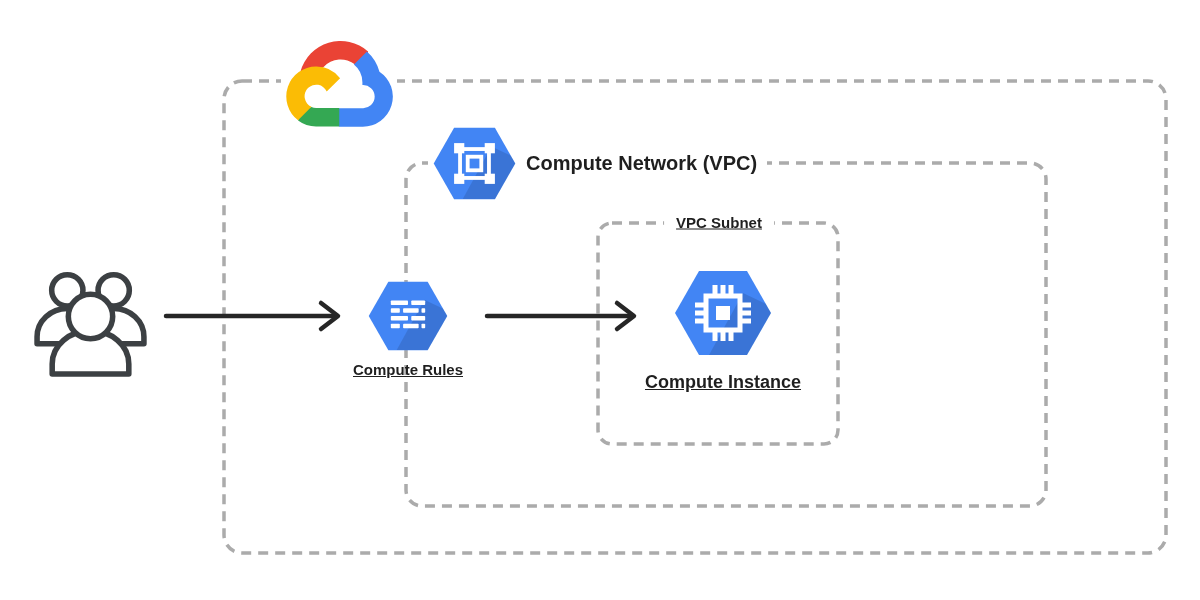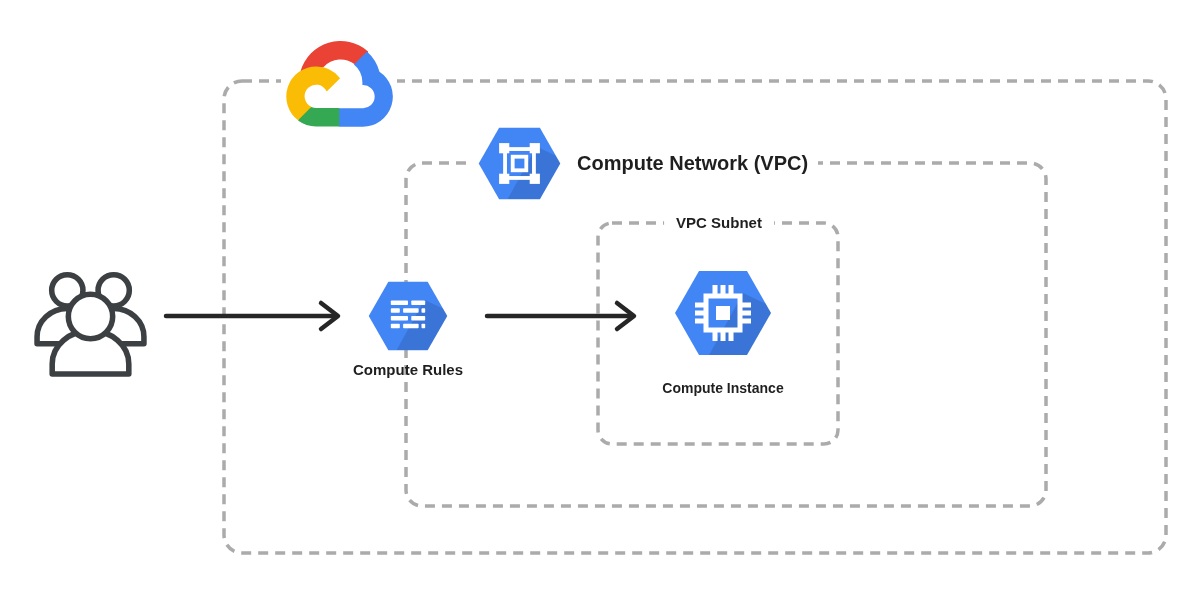--- a/index.html
+++ b/index.html
@@ -3,22 +3,22 @@
 <meta charset="utf-8">
 <style>
   html,body{margin:0;padding:0;background:#fff;}
   #canvas{position:relative;width:1200px;height:600px;background:#fff;overflow:hidden;
           font-family:"Liberation Sans",sans-serif;}
   #layer{position:absolute;left:0;top:0;width:1200px;height:600px;}
   .abs{position:absolute;}
   .masked{background:#fff;}
   .label{color:#1F1F1F;font-weight:700;white-space:nowrap;}
   .label-lg{font-size:20px;}
-  .label-sm{font-size:15px;}
-  .net-header{left:473px;top:126px;height:74px;display:flex;align-items:center;gap:15px;
+  .label-sm{font-size:15px;text-decoration:underline;}
+  .net-header{left:428px;top:126px;height:74px;display:flex;align-items:center;gap:9px;
               padding:0 10px 0 4px;}
   .subnet-label{left:719px;top:222px;transform:translate(-50%,-50%);padding:2px 12px;}
   .node-label{transform:translateX(-50%);}
 </style>
 </head>
 <body>
 
 <div id="canvas">
 
   <svg id="layer" viewBox="0 0 1200 600" xmlns="http://www.w3.org/2000/svg">
@@ -131,15 +131,15 @@
           <rect x="55.5" y="61" width="5" height="11"></rect>
         <rect x="22" y="33.5" width="11" height="5"></rect>
           <rect x="22" y="41.5" width="11" height="5"></rect>
           <rect x="22" y="49.5" width="11" height="5"></rect>
         <rect x="67" y="33.5" width="11" height="5"></rect>
           <rect x="67" y="41.5" width="11" height="5"></rect>
           <rect x="67" y="49.5" width="11" height="5"></rect>
       </g>
     </svg>
   </div>
-  <div class="abs label label-sm node-label" style="left:723px;top:380px;font-size:14px;">Compute Instance</div>
+  <div class="abs label label-sm node-label" style="left:723px;top:372px;font-size:18px;">Compute Instance</div>
 
 </div>
 
 </body></html>

